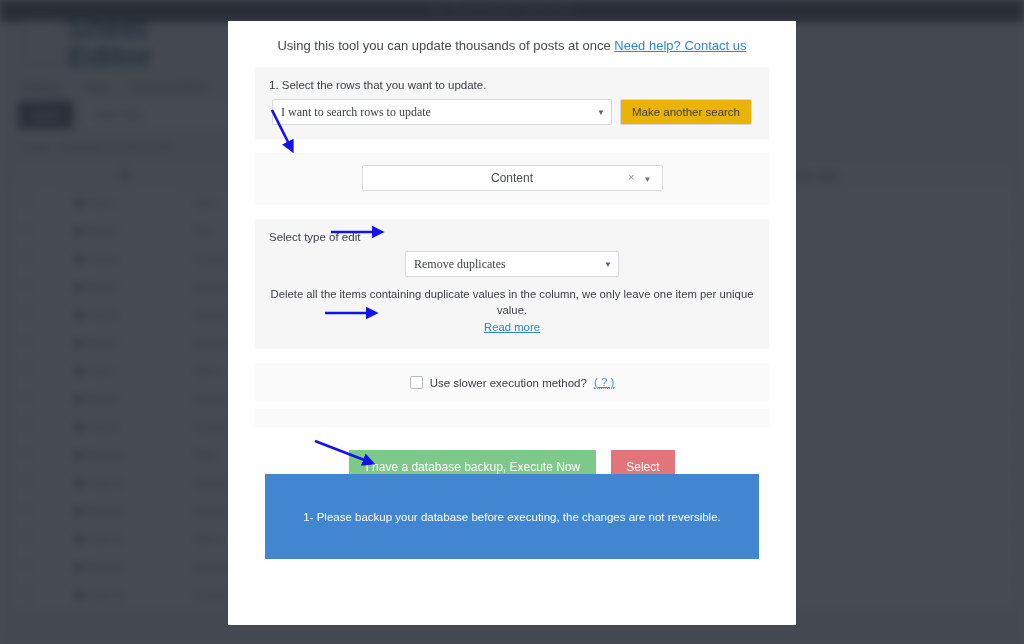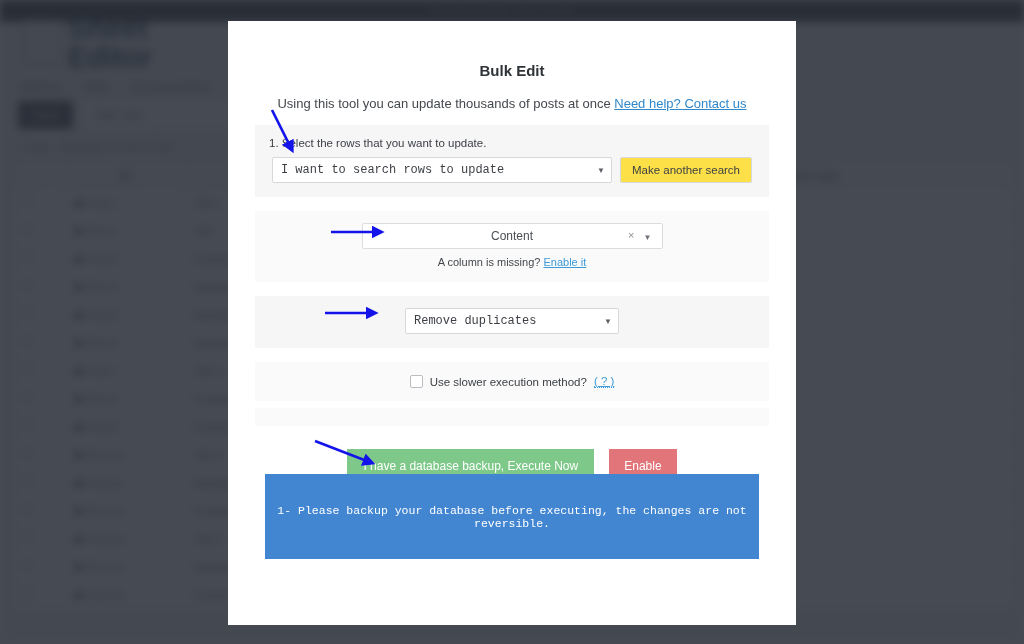--- a/index.html
+++ b/index.html
@@ -110,37 +110,37 @@
   .panel-label{
     text-align:left; font-size:11.5px; color:#3b3f44; margin-bottom:8px;
   }
 
   .row-center{ display:flex; justify-content:center; align-items:center; }
 
   
   select.nsel, .fakesel{
     appearance:none; -webkit-appearance:none;
     border:1px solid #d6d8db; background:#fff;
-    font-family:Liberation Mono, monospace;
+    font-family:Liberation Serif, serif;
     font-size:12px; color:#3b3f44;
     height:26px; line-height:24px;
     padding:0 20px 0 8px;
     border-radius:2px;
     position:relative;
   }
   .selwrap{ position:relative; display:inline-block; }
   .selwrap .caret{
     position:absolute; right:7px; top:9px;
     font-size:8px; color:#5c6166; pointer-events:none;
   }
 
   #sel-rows{ width:340px; }
   #btn-make-search{
     margin-left:8px;
-    border:1px solid #d6d8db; background:#fde047; color:#3b3f44;
+    border:1px solid #d6d8db; background:#eab308; color:#3b3f44;
     font-size:11.5px; height:26px; padding:0 11px; border-radius:2px;
     font-family:"Liberation Sans", sans-serif; cursor:pointer;
   }
 
   
   #sel-field{
     width:301px; height:26px;
     border:1px solid #dadce0; background:#fff; border-radius:2px;
     display:flex; align-items:center; justify-content:center;
     position:relative; font-size:12px; color:#4a4e53;
@@ -184,21 +184,21 @@
   }
 
   #notice{
     position:absolute; left:265px; top:474px;
     width:494px; height:85px;
     background:#4285d1; color:#fff;
     font-size:11.5px;
     display:flex; flex-direction:column; justify-content:center;
     gap:13px;
   }
-  #notice div{ text-align:center;font-family:Liberation Mono, monospace; }
+  #notice div{ text-align:center; }
 
   
   #arrows{ position:absolute; inset:0; pointer-events:none; }
 </style>
 </head>
 <body>
 
 <div id="bg-app">
 
   <div id="bg-adminbar">
@@ -348,21 +348,20 @@
         </tr>
       </tbody>
   </table>
 </div>
 
 <div id="dim"></div>
 
 <div id="modal">
   <div class="modal-inner">
 
-    <div id="modal-title">Bulk Edit</div>
 
     <div id="modal-sub">
       <span>Using this tool you can update thousands of posts at once</span>
       <a href="#" class="lnk">Need help? Contact us</a>
     </div>
 
     <div class="panel">
       <div class="panel-label">1. Select the rows that you want to update.</div>
       <div class="row-center">
         <span class="selwrap">
@@ -374,48 +373,49 @@
     </div>
 
     <div class="panel plain">
       <div class="row-center">
         <div id="sel-field">
           <span>Content</span>
           <span class="clear">×</span>
           <span class="caret2">▼</span>
         </div>
       </div>
-      <div class="hint">
-        <span>A column is missing?</span>
-        <a href="#" class="lnk2">Enable it</a>
-      </div>
     </div>
 
     <div class="panel">
+      <div class="panel-label">Select type of edit</div>
       <div class="row-center">
         <span class="selwrap">
           <select id="sel-type" class="nsel"><option value="Remove duplicates">Remove duplicates</option><option value="Replace">Replace</option><option value="Find and replace">Find and replace</option><option value="Add text at the beginning">Add text at the beginning</option><option value="Add text at the end">Add text at the end</option></select>
           <span class="caret">▼</span>
         </span>
       </div>
+      <div class="desc">
+        <span>Delete all the items containing duplicate values in the column, we only leave one item per unique value.</span><br>
+        <a href="#" class="lnk">Read more</a>
+      </div>
     </div>
 
     <div class="panel plain" style="padding:13px 14px;">
       <div class="checkrow">
         <span class="cbox"></span>
         <span>Use slower execution method?</span>
         <a href="#" class="qmark">( ? )</a>
       </div>
     </div>
 
     <div class="panel empty"></div>
 
     <div id="action-row">
       <button id="btn-exec">I have a database backup, Execute Now</button>
-      <button id="btn-cancel">Enable</button>
+      <button id="btn-cancel">Select</button>
     </div>
 
   </div>
 </div>
 
 <div id="notice">
   <div>1- Please backup your database before executing, the changes are not reversible.</div>
 </div>
 
 <svg id="arrows" width="1024" height="644" viewBox="0 0 1024 644">

